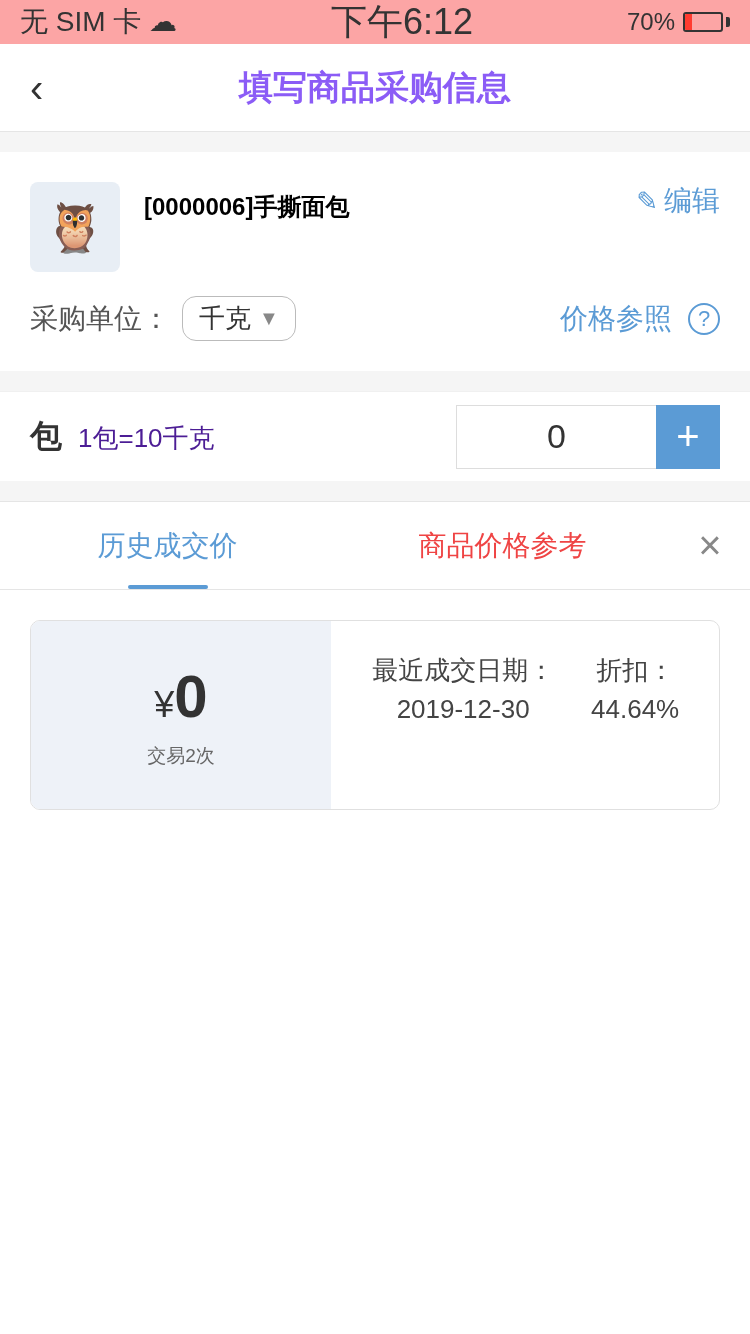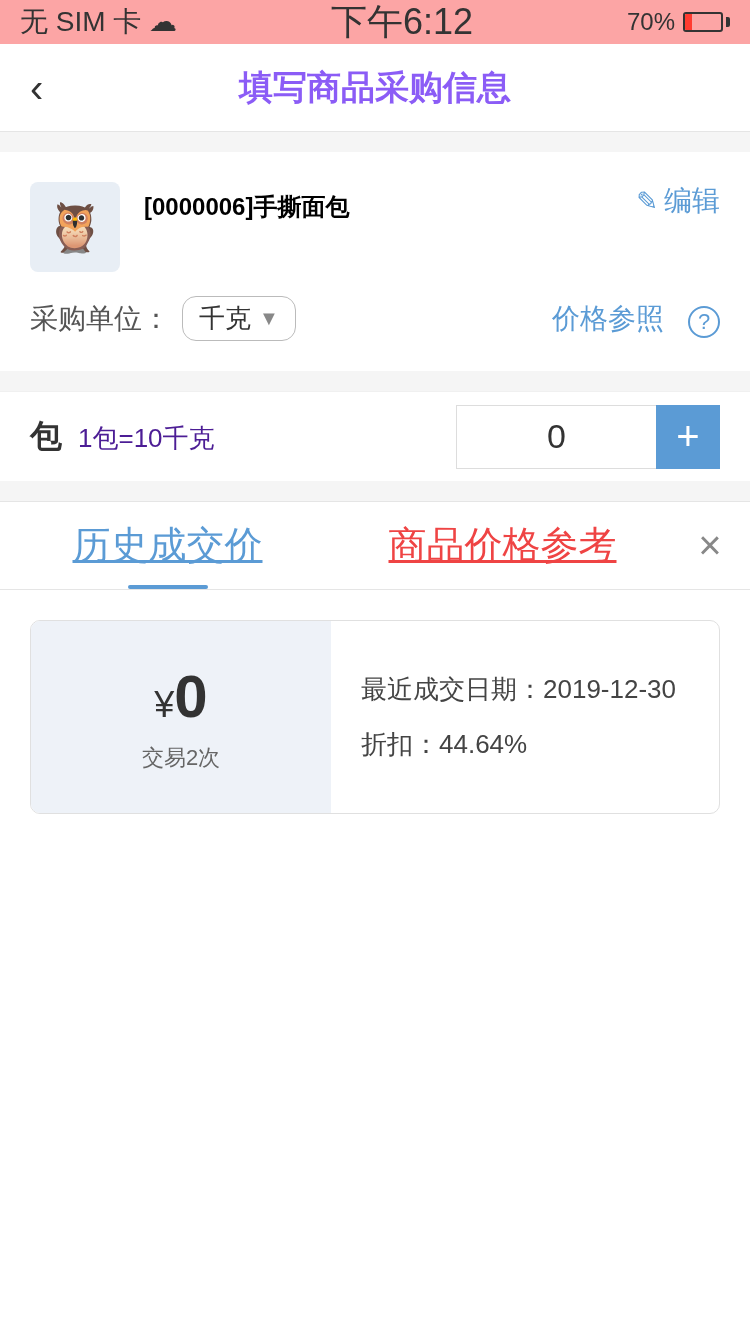--- a/index.html
+++ b/index.html
@@ -165,22 +165,22 @@
       color: #333;
       gap: 8px;
       background: #fff;
     }
     .unit-badge-arrow {
       font-size: 20px;
       color: #888;
     }
     .price-ref {
       display: flex;
-      align-items: flex-end;
-      gap: 24px;
+      align-items: center;
+      gap: 16px;
       color: #5b9bd5;
       font-size: 28px;
     }
     .price-ref-icon {
       width: 32px;
       height: 32px;
       border: 2px solid #5b9bd5;
       border-radius: 50%;
       display: flex;
       align-items: center;
@@ -256,24 +256,23 @@
       border-bottom: 1px solid #e5e5e5;
       position: relative;
     }
     .tab-item {
       flex: 1;
       display: flex;
       flex-direction: column;
       align-items: center;
       justify-content: center;
       height: 100%;
-      font-size: 38px;
+      font-size: 28px;
       cursor: pointer;
       position: relative;
-      text-decoration: underline;
     }
     .tab-item.active {
       color: #5b9bd5;
     }
     .tab-item.inactive {
       color: #ef4444;
     }
     .tab-underline {
       position: absolute;
       bottom: 0;
@@ -319,31 +318,32 @@
       font-size: 60px;
       font-weight: 600;
       color: #333;
       line-height: 1.2;
     }
     .trade-price-symbol {
       font-size: 36px;
       font-weight: 400;
     }
     .trade-count {
-      font-size: 22px;
+      font-size: 19px;
       color: #666;
       margin-top: 10px;
     }
     .trade-card-right {
       flex: 1;
       padding: 30px 30px;
       display: flex;
-      flex-direction: column;
+      flex-direction: row;
       justify-content: center;
       gap: 16px;
+      text-align: center;
     }
     .trade-detail-row {
       font-size: 26px;
       color: #444;
       line-height: 1.5;
     }
 
     
     .content-area {
       background: #fff;

